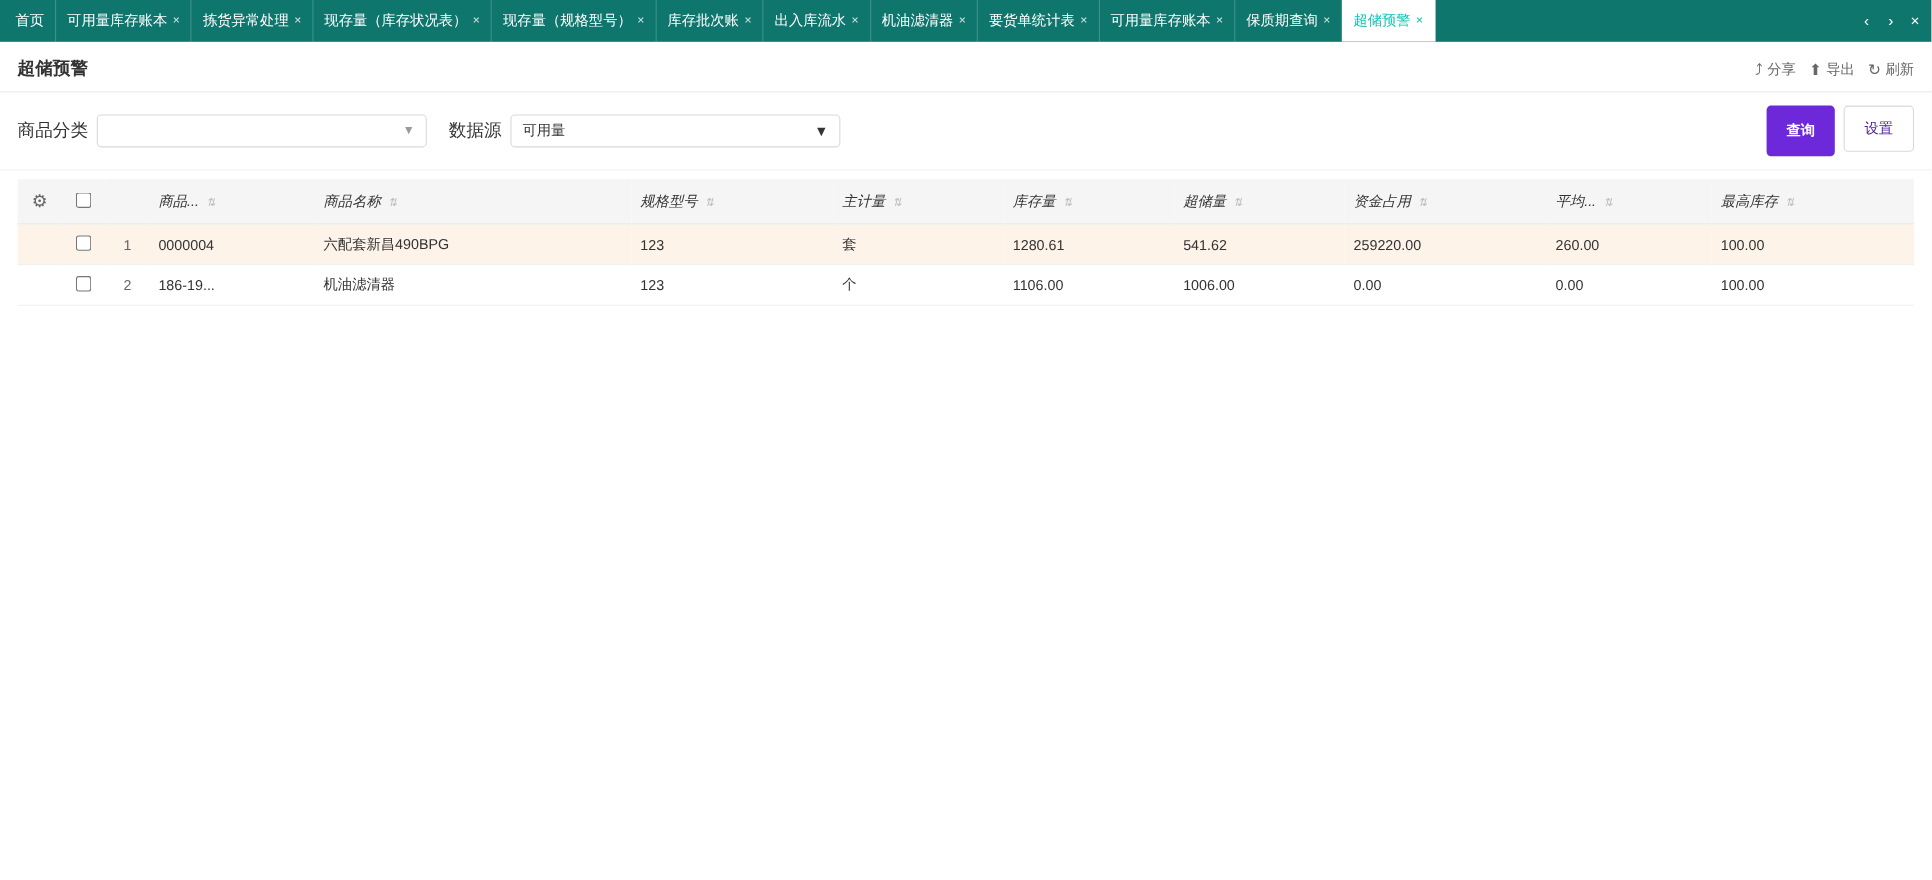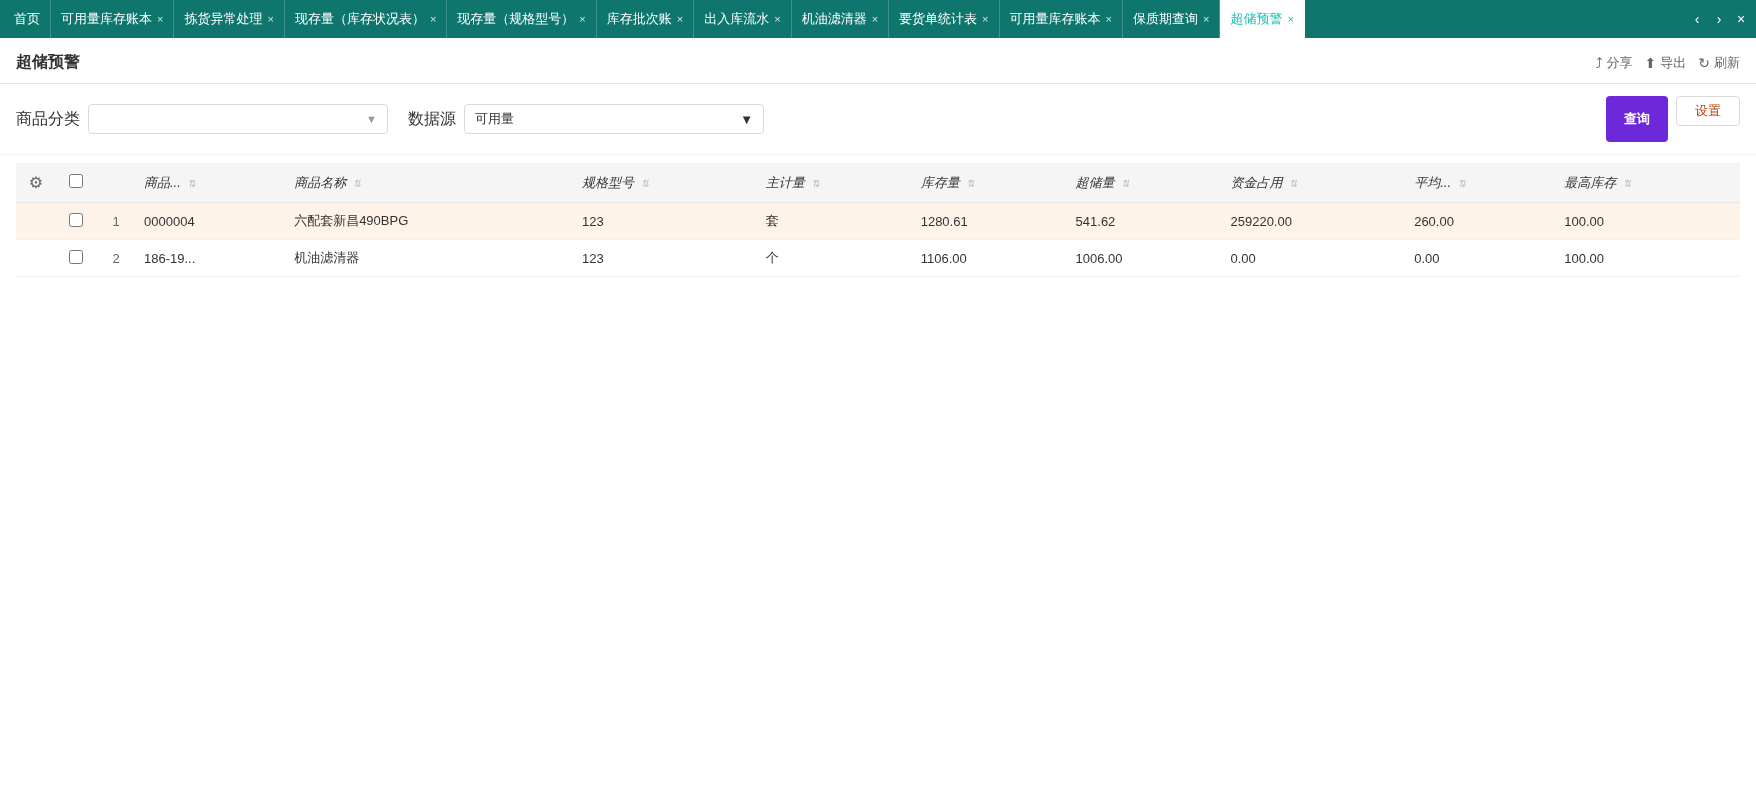--- a/index.html
+++ b/index.html
@@ -142,27 +142,27 @@
       border: none;
       border-radius: 4px;
       padding: 5px 18px;
       cursor: pointer;
       font-size: 13px;
       height: 46px;
       font-weight: bold;
     }
     .btn-settings {
       background: #fff;
-      color: #c2410c;
+      color: #4c1d95;
       border: 1px solid #d9d9d9;
       border-radius: 4px;
       padding: 5px 18px;
       cursor: pointer;
       font-size: 13px;
-      height: 30px;
+      height: 42px;
     }
 
     
     .table-container {
       padding: 0 16px;
     }
     table {
       width: 100%;
       border-collapse: collapse;
       margin-top: 8px;

